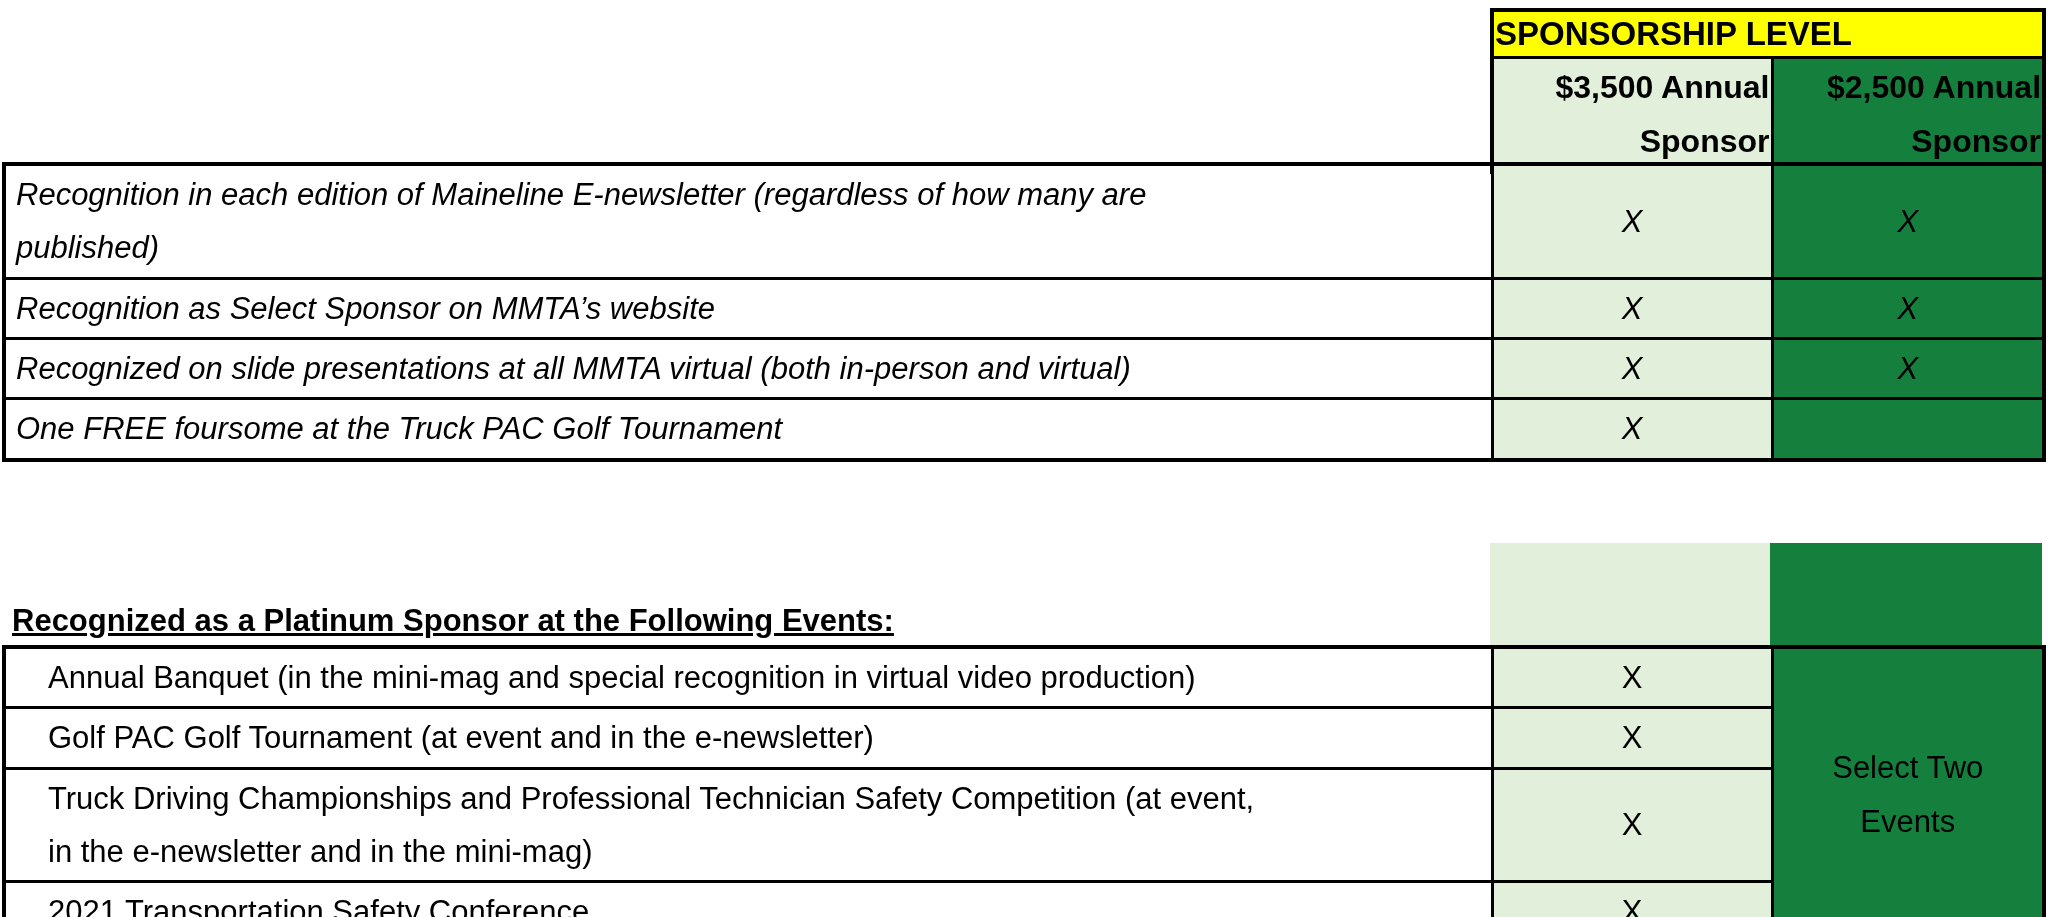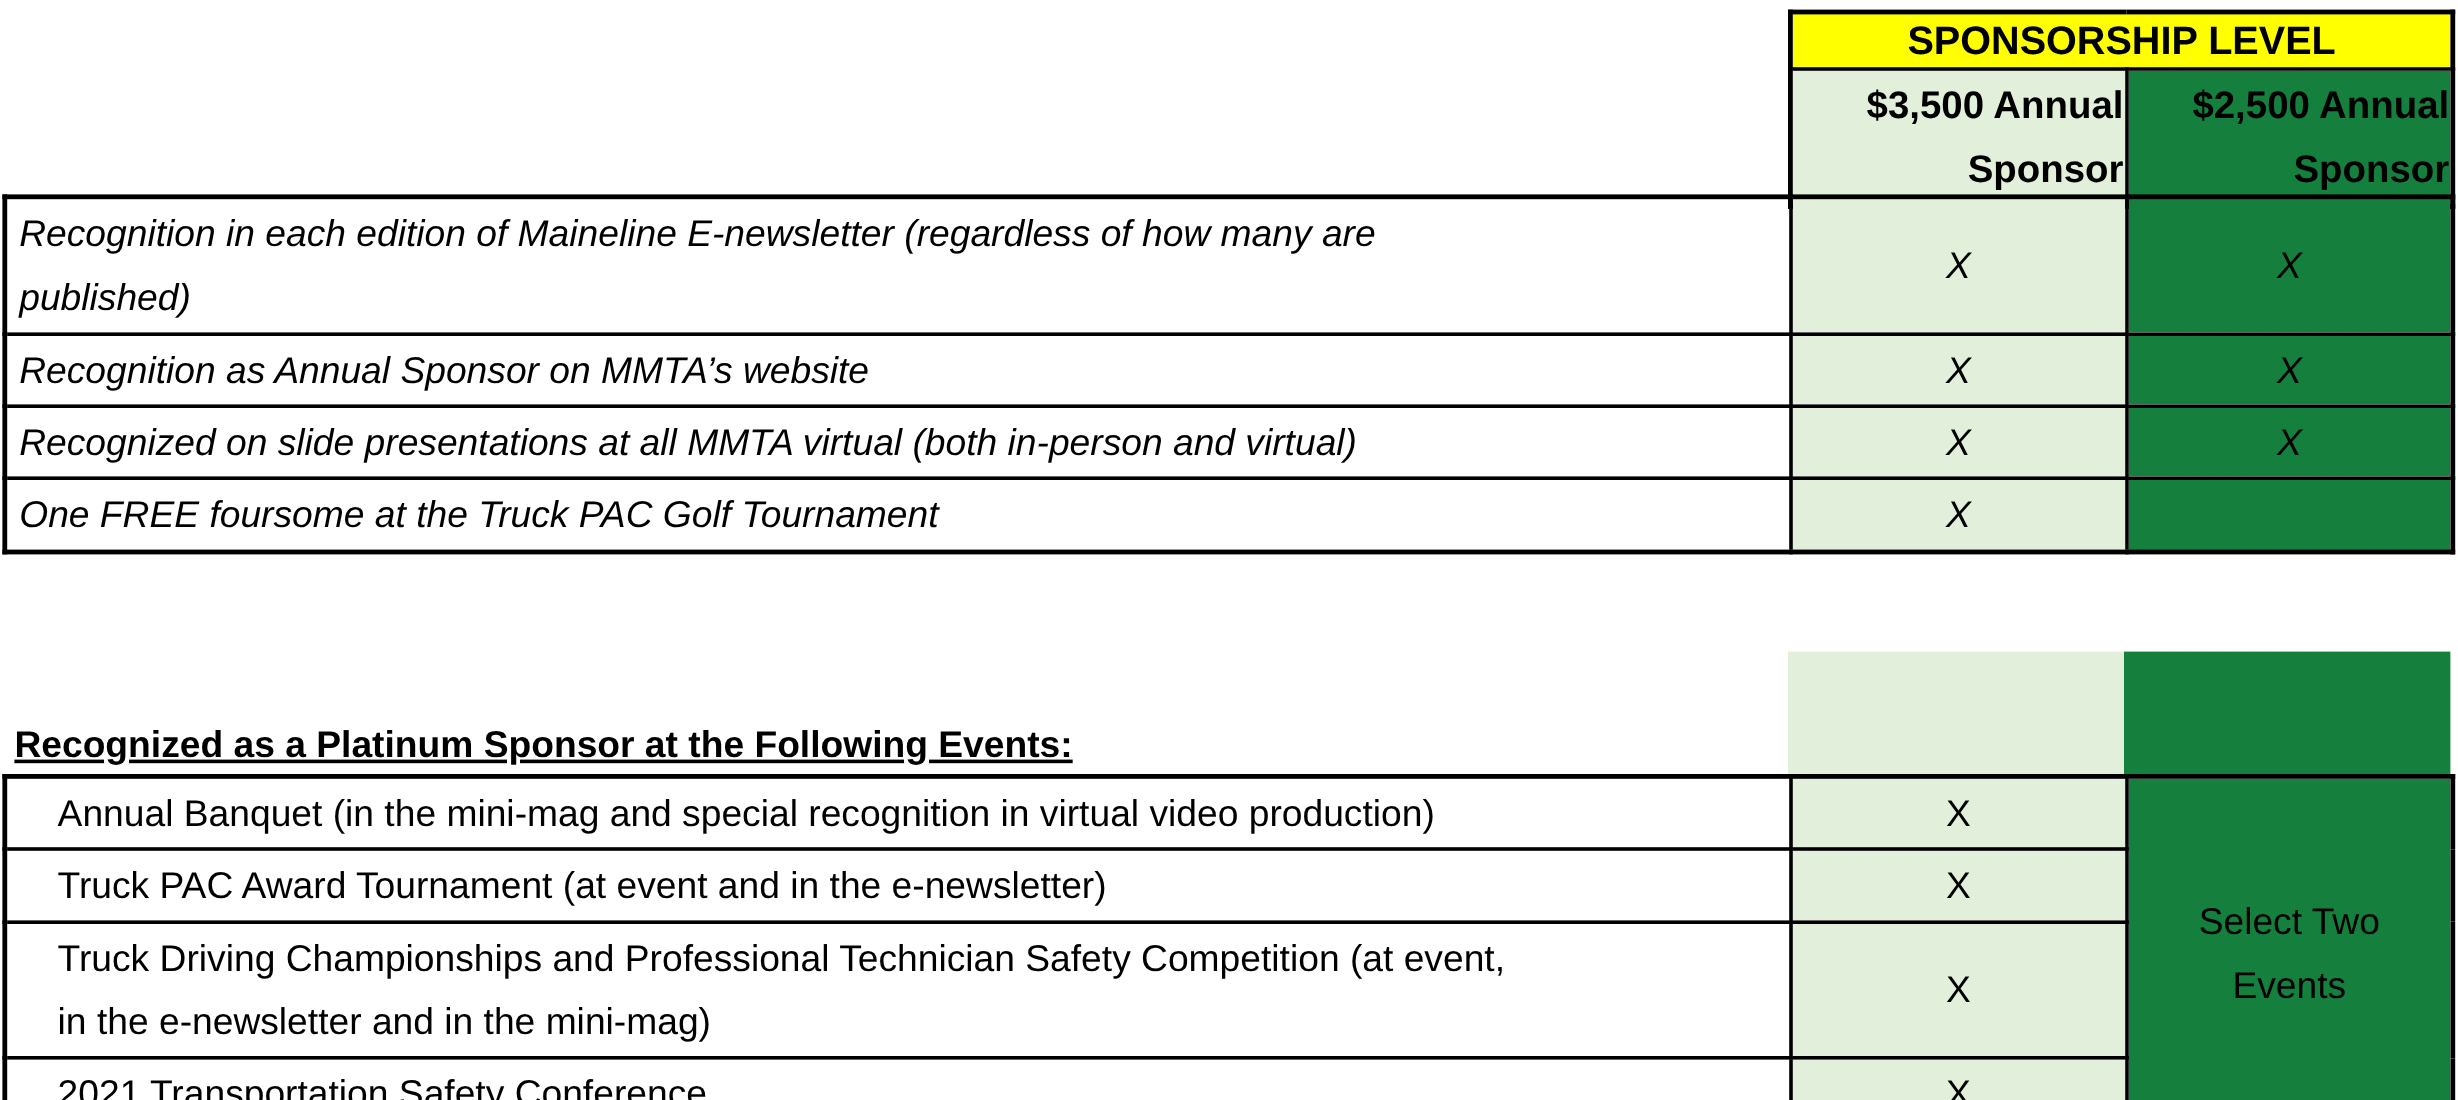--- a/index.html
+++ b/index.html
@@ -28,21 +28,21 @@
     white-space: pre-wrap;
     font-size: 31px;
     line-height: 1.72;
     overflow: hidden;
   }
 
   
   #hdr-table { left: 1490px; top: 8px; width: 552px; border: 4px solid #000; }
   #hdr-table .yellow-cell {
     background: #FFFF00;
-    text-align: center;
+    text-align: left;
     font-weight: 700;
     font-size: 33px;
     height: 42px;
     line-height: 1.1;
   }
   #hdr-table .colhead {
     text-align: right;
     font-weight: 700;
     font-size: 32px;
     height: 106px;
@@ -121,21 +121,21 @@
         <col style="width:272px">
       </colgroup>
     <tbody>
         <tr style="height:106px">
       <td class="desc">Recognition in each edition of Maineline E-newsletter (regardless of how many are
 published)</td>
       <td class="mark green">X</td>
       <td class="mark lav">X</td>
     </tr>
     <tr style="height:50px">
-      <td class="desc">Recognition as Annual Sponsor on MMTA’s website</td>
+      <td class="desc">Recognition as Select Sponsor on MMTA’s website</td>
       <td class="mark green">X</td>
       <td class="mark lav">X</td>
     </tr>
     <tr style="height:54px">
       <td class="desc">Recognized on slide presentations at all MMTA virtual (both in-person and virtual)</td>
       <td class="mark green">X</td>
       <td class="mark lav">X</td>
     </tr>
     <tr style="height:52px">
       <td class="desc">One FREE foursome at the Truck PAC Golf Tournament</td>
@@ -160,21 +160,21 @@
         <col style="width:272px">
       </colgroup>
     <tbody>
         <tr style="height:50px">
       <td class="evdesc">Annual Banquet (in the mini-mag and special recognition in virtual video production)</td>
       <td class="mark green">X</td>
       <td class="select-cell lav" rowspan="4">Select Two
 Events</td>
     </tr>
     <tr style="height:51px">
-      <td class="evdesc">Truck PAC Award Tournament (at event and in the e-newsletter)</td>
+      <td class="evdesc">Golf PAC Golf Tournament (at event and in the e-newsletter)</td>
       <td class="mark green">X</td>
     </tr>
     <tr style="height:104px">
       <td class="evdesc">Truck Driving Championships and Professional Technician Safety Competition (at event,
 in the e-newsletter and in the mini-mag)</td>
       <td class="mark green">X</td>
     </tr>
     <tr style="height:57px">
       <td class="evdesc">2021 Transportation Safety Conference</td>
       <td class="mark green">X</td>

